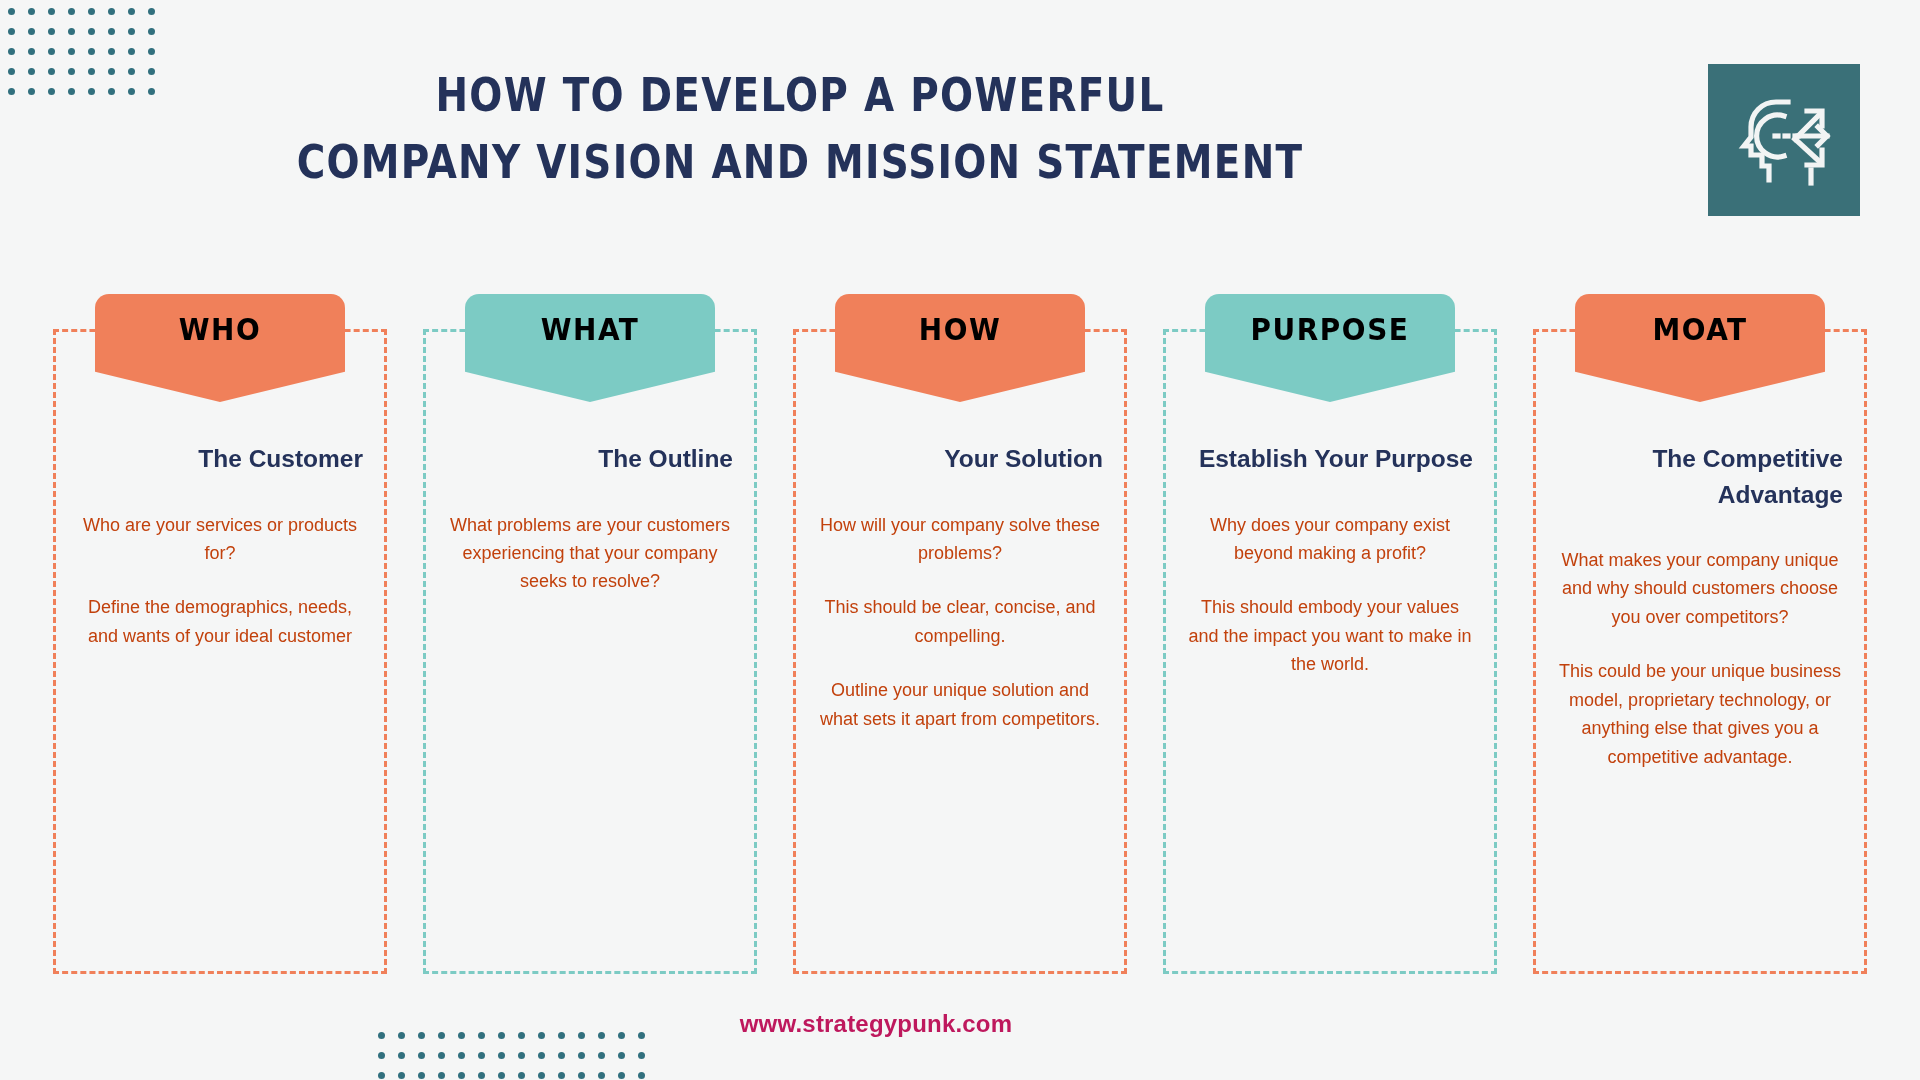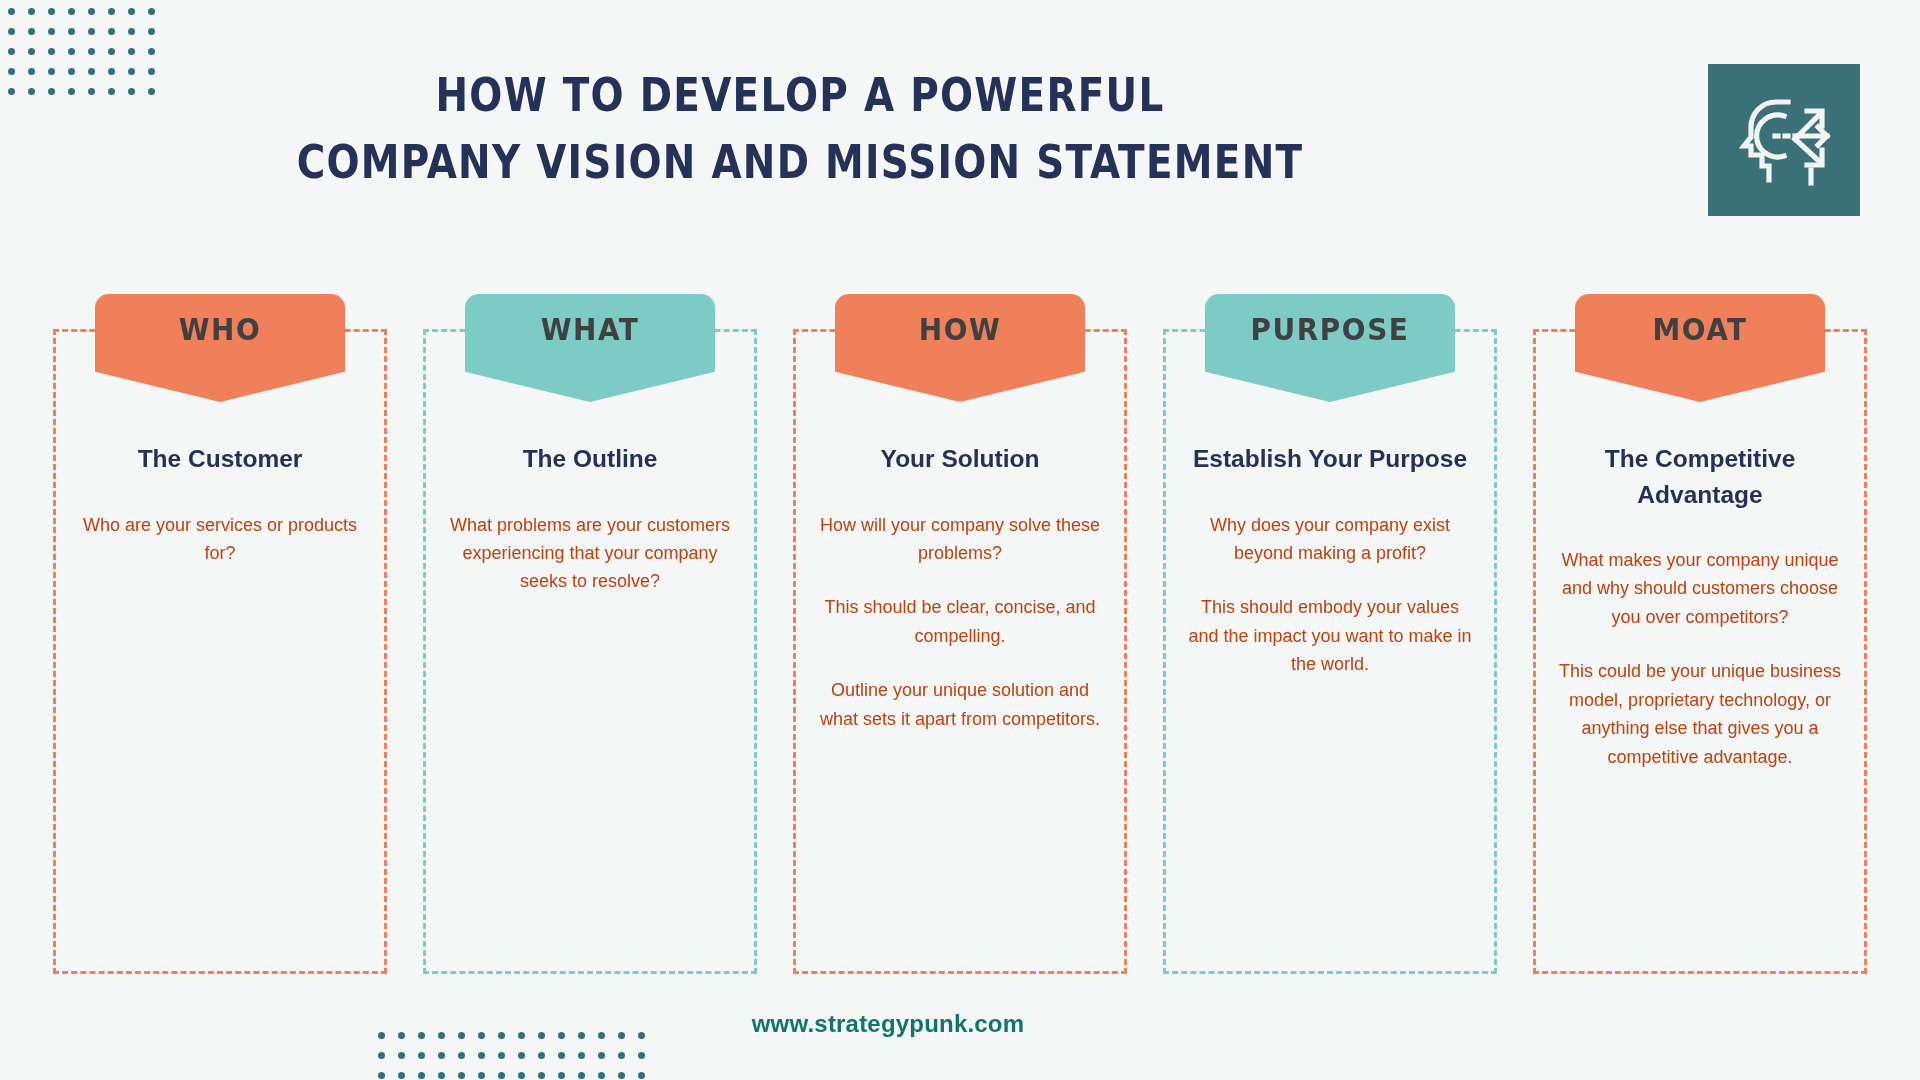--- a/index.html
+++ b/index.html
@@ -121,63 +121,63 @@
     justify-content: center;
     padding-top: 20px;
   }
   .card.teal .card-banner { background: #7ccbc4; }
 
   .banner-label {
     font-family: "DejaVu Sans Condensed", "Liberation Sans Narrow", "Liberation Sans", sans-serif;
     font-weight: 700;
     font-size: 31px;
     letter-spacing: 1.6px;
-    color: #404040;
+    color: #000000;
     line-height: 1;
     white-space: nowrap;
   }
 
   .card-body {
     position: absolute;
     left: 0;
     top: 35px;
     width: 334px;
     height: 645px;
     padding: 112px 24px 20px 24px;
     text-align: center;
   }
 
   .card-heading {
     font-weight: 700;
     font-size: 24.5px;
     line-height: 1.45;
     color: #24325a;
     margin-bottom: 34px;
+    text-align: right;
   }
 
   .card-paragraph {
     font-size: 18px;
     line-height: 1.58;
     color: #c2410c;
     margin-bottom: 26px;
   }
   .card-paragraph:last-child { margin-bottom: 0; }
 
   
   .footer-url {
     position: absolute;
     top: 1010px;
     left: 0;
     width: 1752px;
     text-align: center;
     font-weight: 700;
     font-size: 24px;
     letter-spacing: 0.2px;
-    color: #0f766e;
-    margin-left: 12px;
+    color: #be185d;
   }
 </style>
 </head>
 <body>
 
 <div class="dot-grid" id="dots-top-left">
     <div class="dot"></div>
     <div class="dot"></div>
     <div class="dot"></div>
     <div class="dot"></div>
@@ -293,20 +293,21 @@
     </svg>
   </span>
 </div>
 
 <div class="cards" id="cards-row">
     <div class="card">
       <div class="card-frame"></div>
       <div class="card-body">
         <div class="card-heading">The Customer</div>
         <p class="card-paragraph">Who are your services or products for?</p>
+        <p class="card-paragraph">Define the demographics, needs, and wants of your ideal customer</p>
       </div>
       <div class="card-banner">
         <span class="banner-label">WHO</span>
       </div>
     </div>
     <div class="card teal">
       <div class="card-frame"></div>
       <div class="card-body">
         <div class="card-heading">The Outline</div>
         <p class="card-paragraph">What problems are your customers experiencing that your company seeks to resolve?</p>

